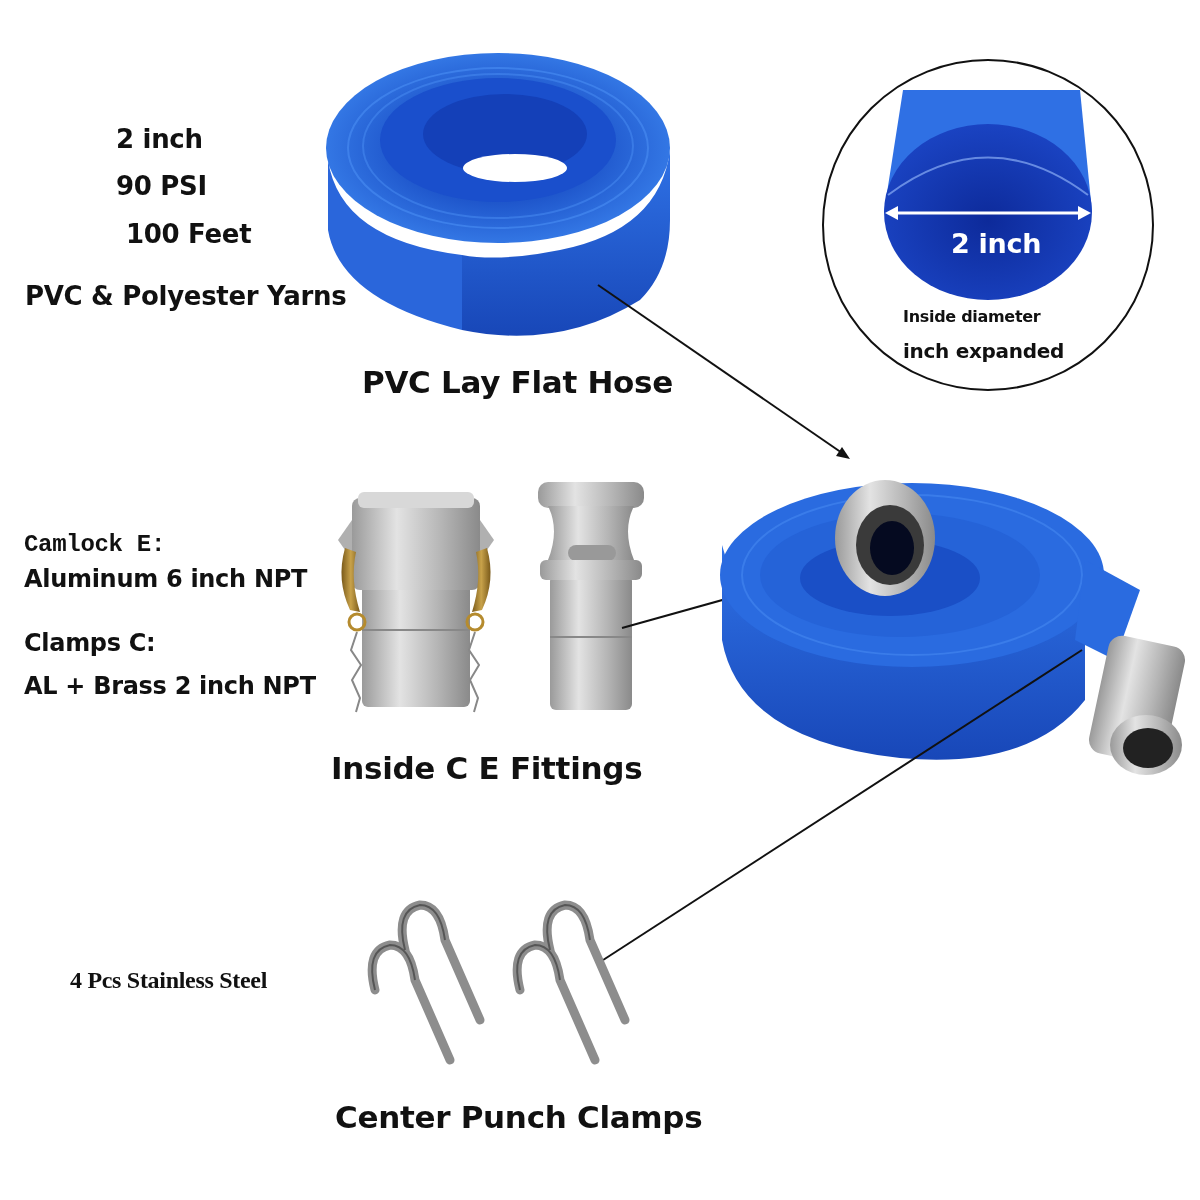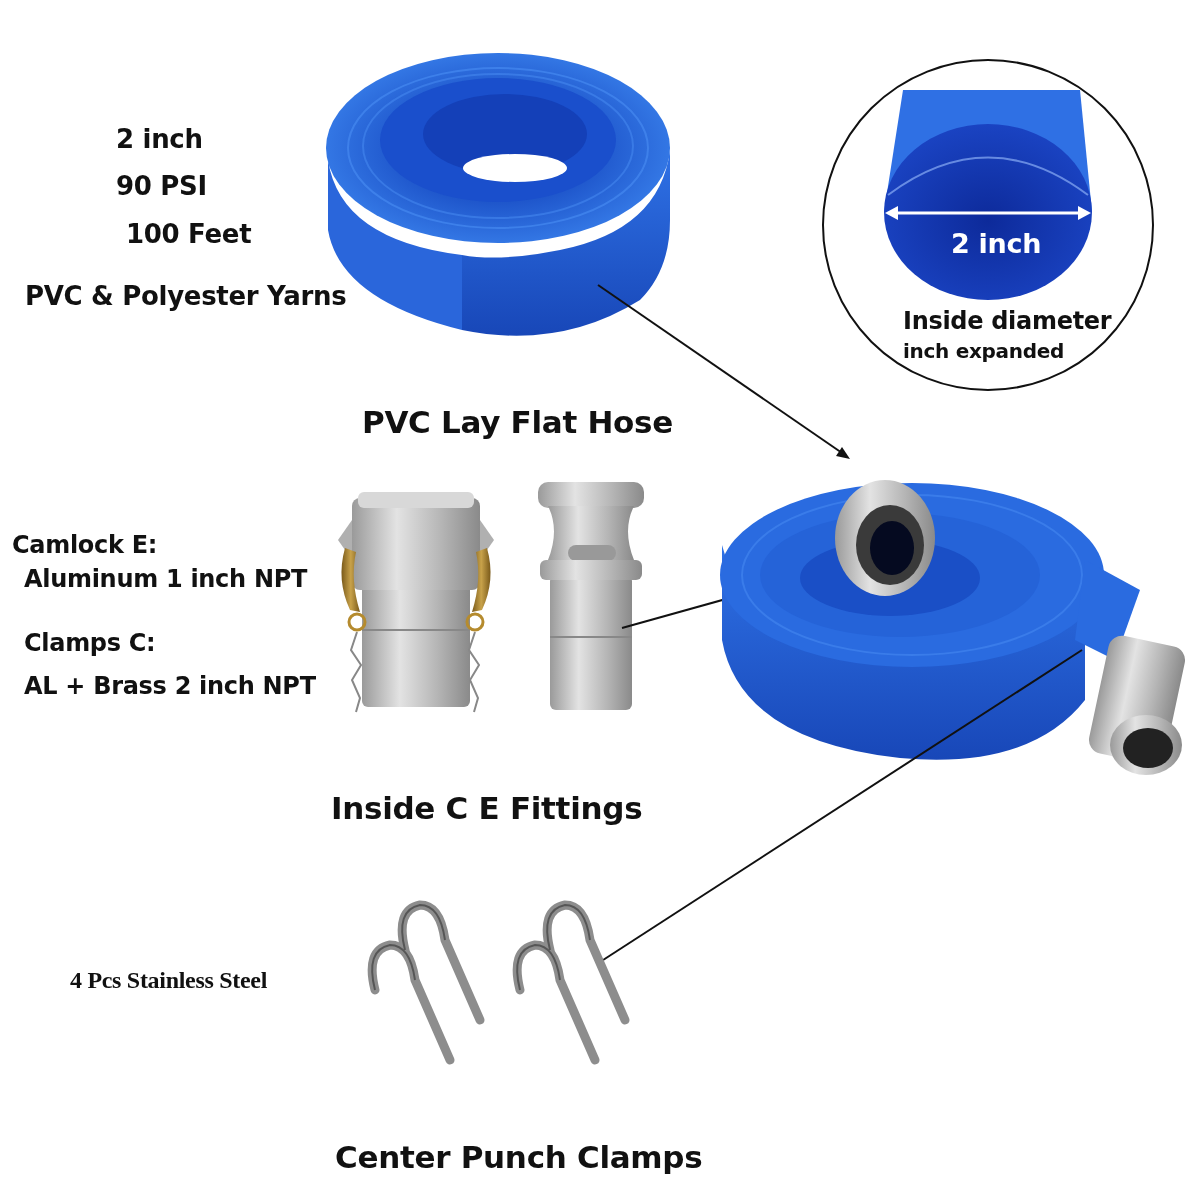--- a/index.html
+++ b/index.html
@@ -1,20 +1,20 @@
 <!DOCTYPE html>
 <html><head>
 <meta charset="utf-8">
 <style>
   html, body { margin: 0; padding: 0; background: #ffffff; }
   body { width: 1200px; height: 1200px; position: relative; overflow: hidden;
          font-family: "DejaVu Sans", sans-serif; color: #111; }
   .txt { position: absolute; font-weight: bold; white-space: nowrap; letter-spacing: -0.3px; }
   .spec { font-size: 26px; }
-  .big { font-size: 31px; margin-top: 40px; }
+  .big { font-size: 31px; }
   .mid { font-size: 24px; }
   svg.layer { position: absolute; left: 0; top: 0; }
 </style>
 </head>
 <body>
 
 <div class="txt spec" style="left:116px; top:124px;">2 inch</div>
 <div class="txt spec" style="left:116px; top:171px;">90 PSI</div>
 <div class="txt spec" style="left:116px; top:219px;margin-left:10px;">100 Feet</div>
 <div class="txt spec" style="left:25px; top:281px;">PVC &amp; Polyester Yarns</div>
@@ -116,24 +116,24 @@
     <path d="M375,990 Q365,950 390,945 Q410,945 415,980"></path>
     <path d="M405,950 Q395,910 420,905 Q440,905 445,940"></path>
     <path d="M520,990 Q510,950 535,945 Q555,945 560,980"></path>
     <path d="M550,950 Q540,910 565,905 Q585,905 590,940"></path>
   </g>
 </svg>
 
 <div class="txt big" style="left:362px; top:364px;">PVC Lay Flat Hose</div>
 
 <div class="txt" style="left:951px; top:228px; color:#ffffff; font-size:27px;">2 inch</div>
-<div class="txt" style="left:903px; top:307px; font-size:24px;">Inside diameter</div>
+<div class="txt" style="left:903px; top:307px; font-size:16px;">Inside diameter</div>
 <div class="txt" style="left:903px; top:339px; font-size:20px;">inch expanded</div>
 
-<div class="txt mid" style="left:12px; top:531px;">Camlock E:</div>
-<div class="txt mid" style="left:24px; top:565px;">Aluminum 1 inch NPT</div>
+<div class="txt mid" style="left:24px; top:531px;font-family:Liberation Mono, monospace;">Camlock E:</div>
+<div class="txt mid" style="left:24px; top:565px;">Aluminum 6 inch NPT</div>
 <div class="txt mid" style="left:24px; top:629px;">Clamps C:</div>
 <div class="txt mid" style="left:24px; top:672px;">AL + Brass 2 inch NPT</div>
 
 <div class="txt big" style="left:331px; top:750px;">Inside C E Fittings</div>
 
 <div class="txt mid" style="left:70px; top:967px;font-family:Liberation Serif, serif;">4 Pcs Stainless Steel</div>
 <div class="txt big" style="left:335px; top:1099px;">Center Punch Clamps</div>
 
 </body></html>

